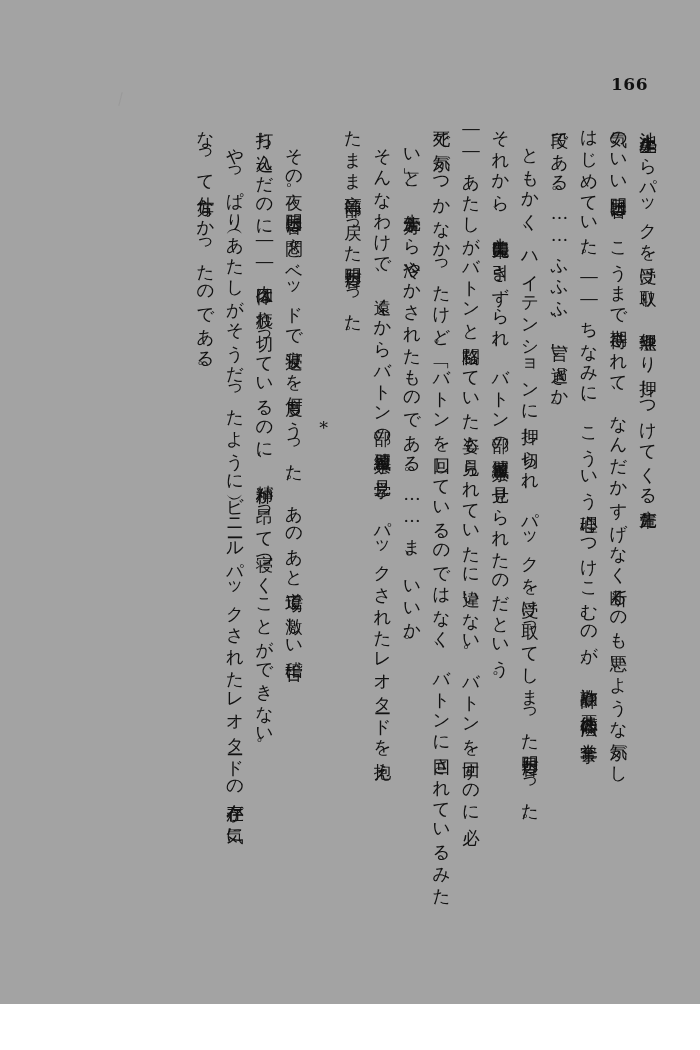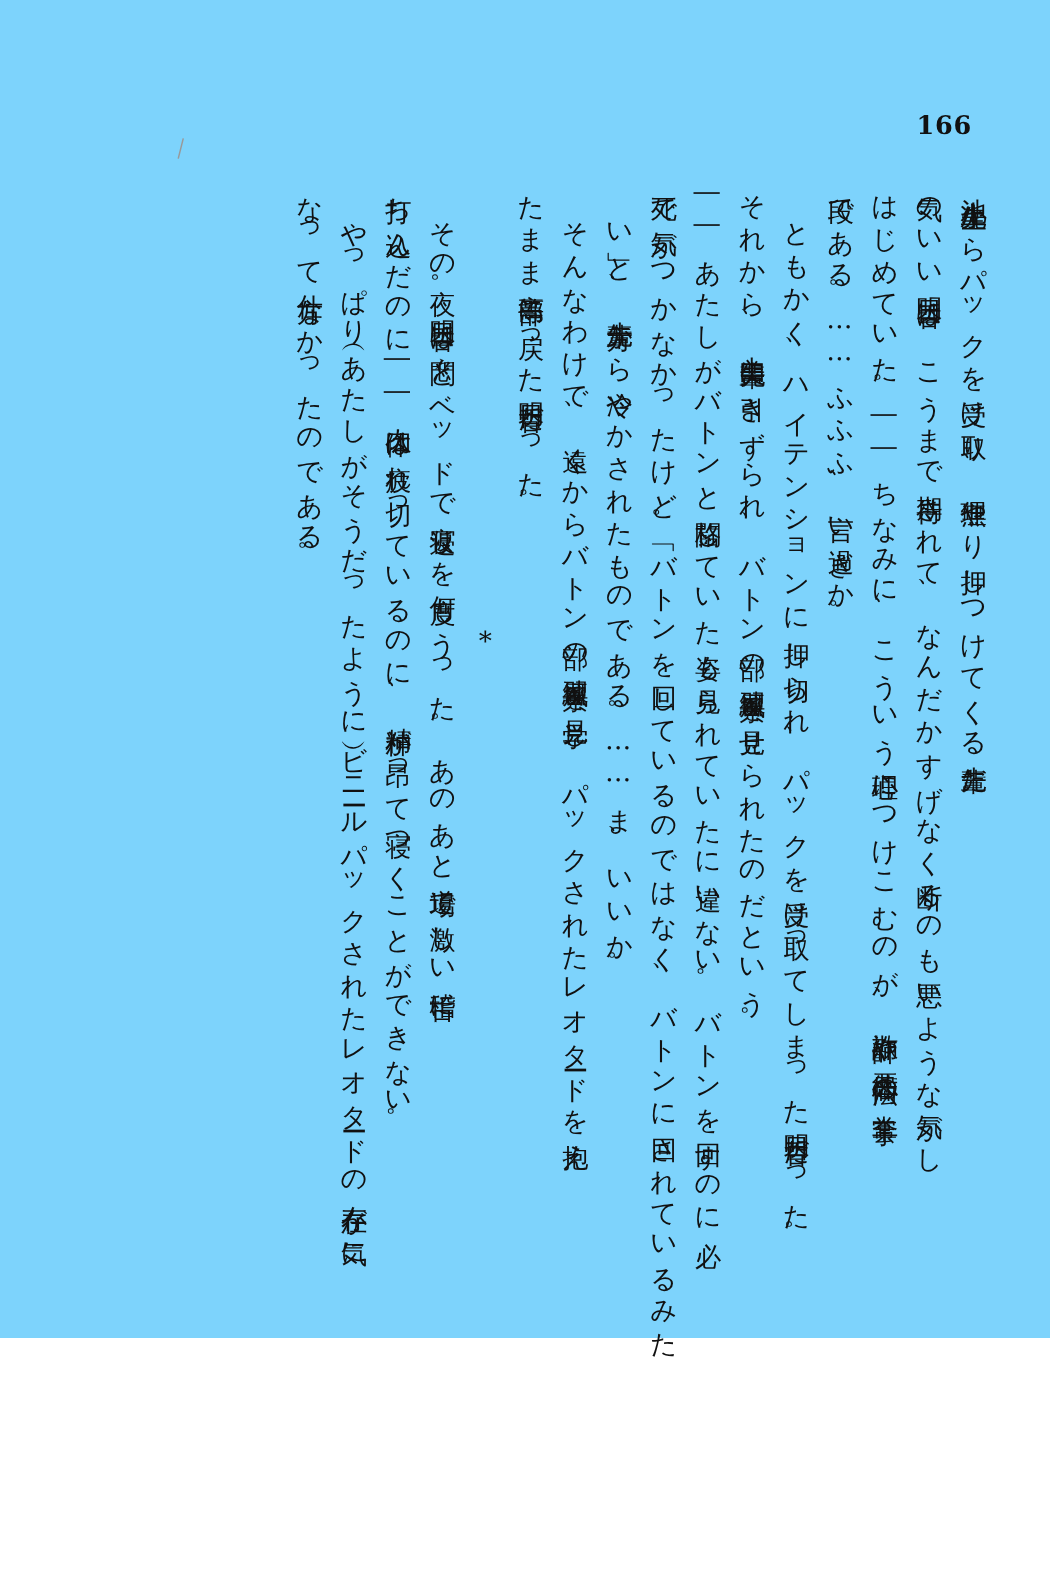--- a/index.html
+++ b/index.html
@@ -10,22 +10,22 @@
   body {
     width: 700px;
     height: 1050px;
     overflow: hidden;
     font-family: "DejaVu Serif", "Liberation Serif", serif;
     color: #1a1a1a;
   }
   .page {
     position: relative;
     width: 700px;
-    height: 892px;
-    background: #7dd3fc;
+    height: 1004px;
+    background: #a3a3a3;
     box-sizing: border-box;
   }
   .page-number {
     position: absolute;
     top: 74px;
     right: 52px;
     font-size: 17px;
     font-weight: 700;
     letter-spacing: 0.5px;
     font-family: "DejaVu Serif", "Liberation Serif", serif;

